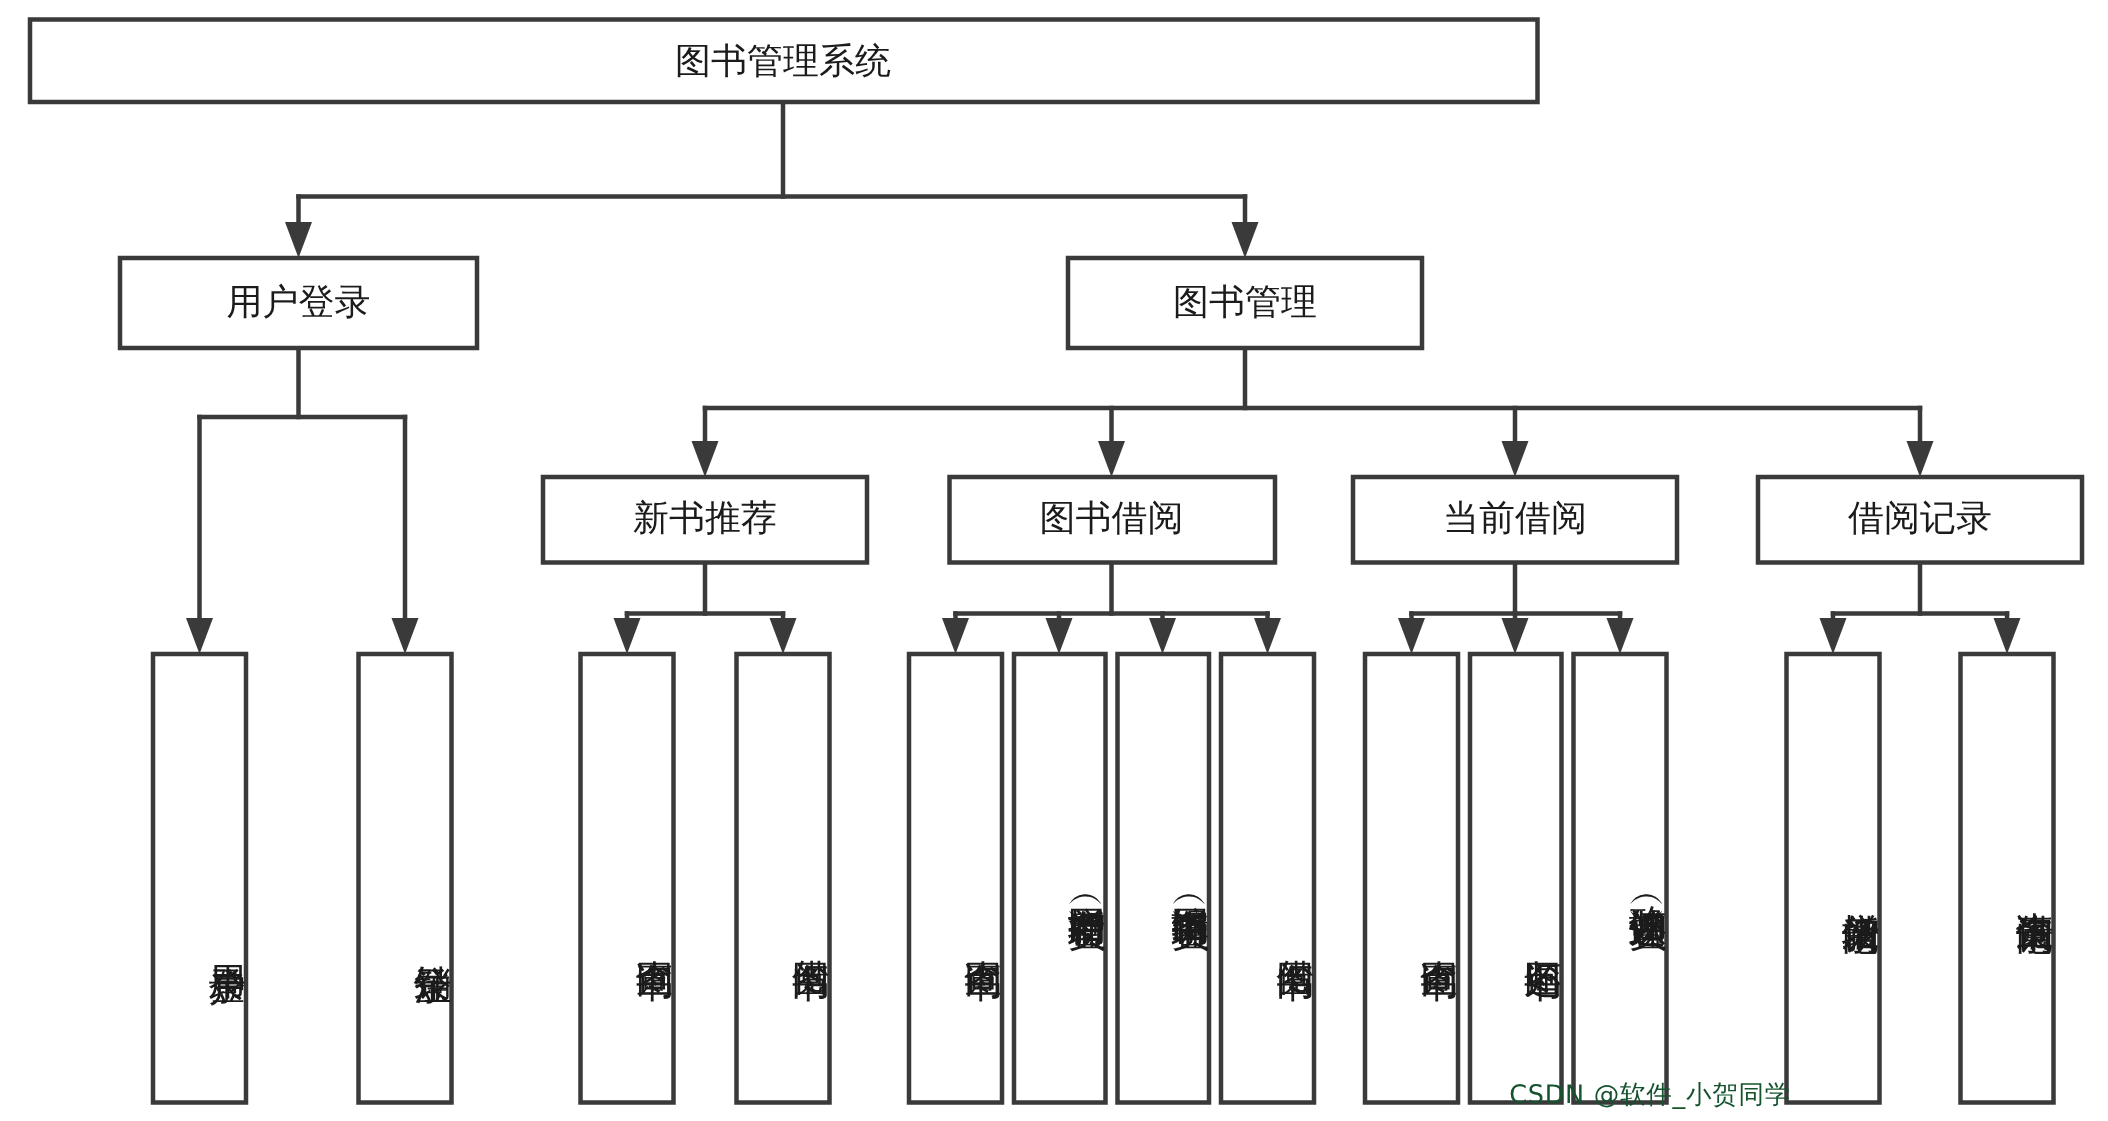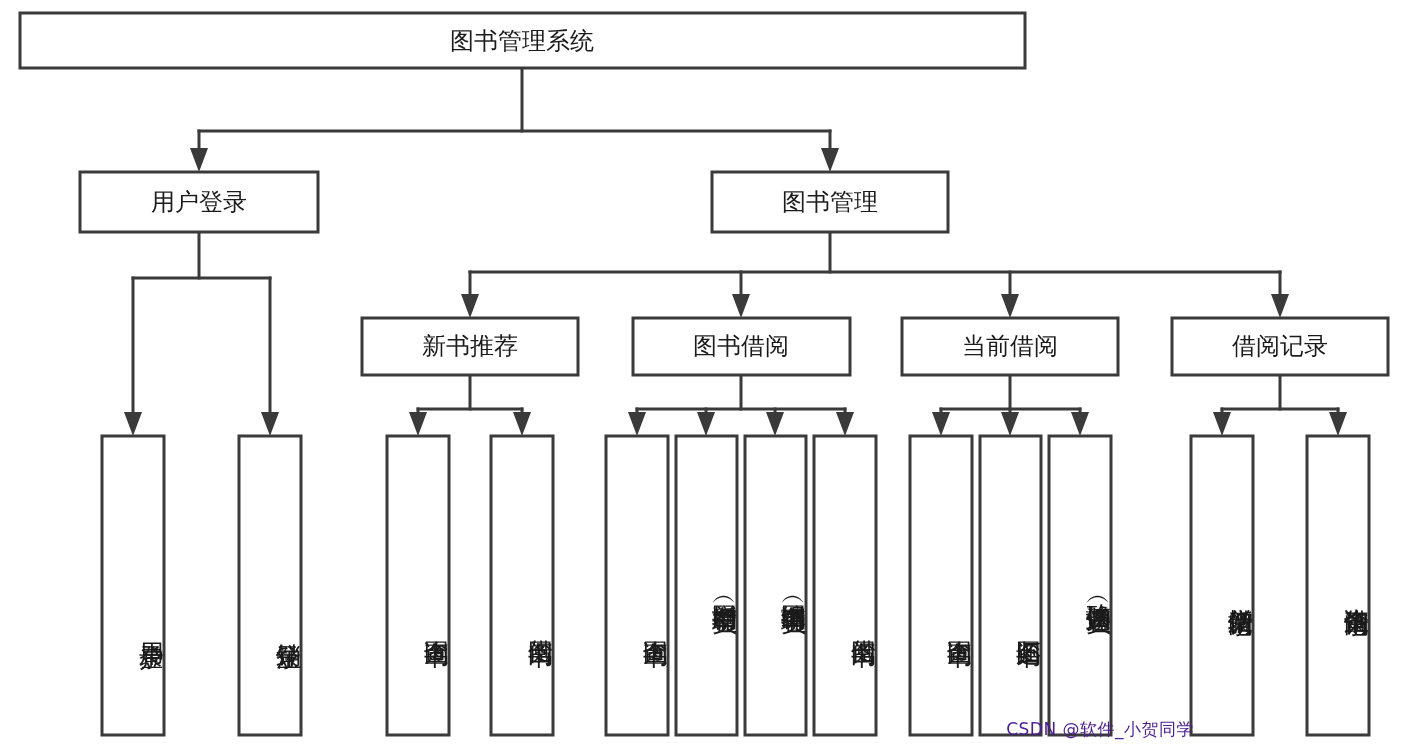--- a/index.html
+++ b/index.html
@@ -62,21 +62,21 @@
     justify-content: center;
     white-space: nowrap;
     pointer-events: none;
   }
   .watermark {
     position: absolute;
     right: 12px;
     bottom: 6px;
     font-family: "DejaVu Sans", "Liberation Sans", sans-serif;
     font-size: 17px;
-    color: #4c1d95;
+    color: #14532d;
     letter-spacing: 0.5px;
     white-space: nowrap;
   }
 </style>
 </head>
 <body>
 
 <div id="diagram-root">
 
   <svg class="diagram-canvas" viewBox="0 0 1405 747">

